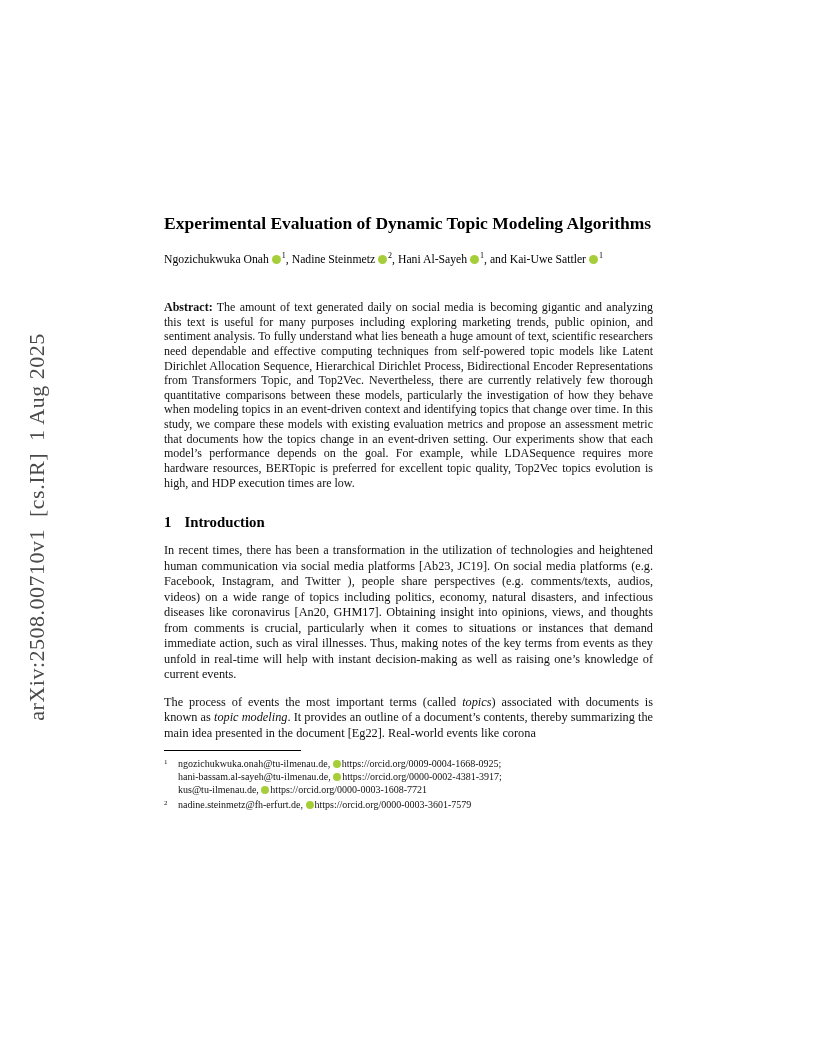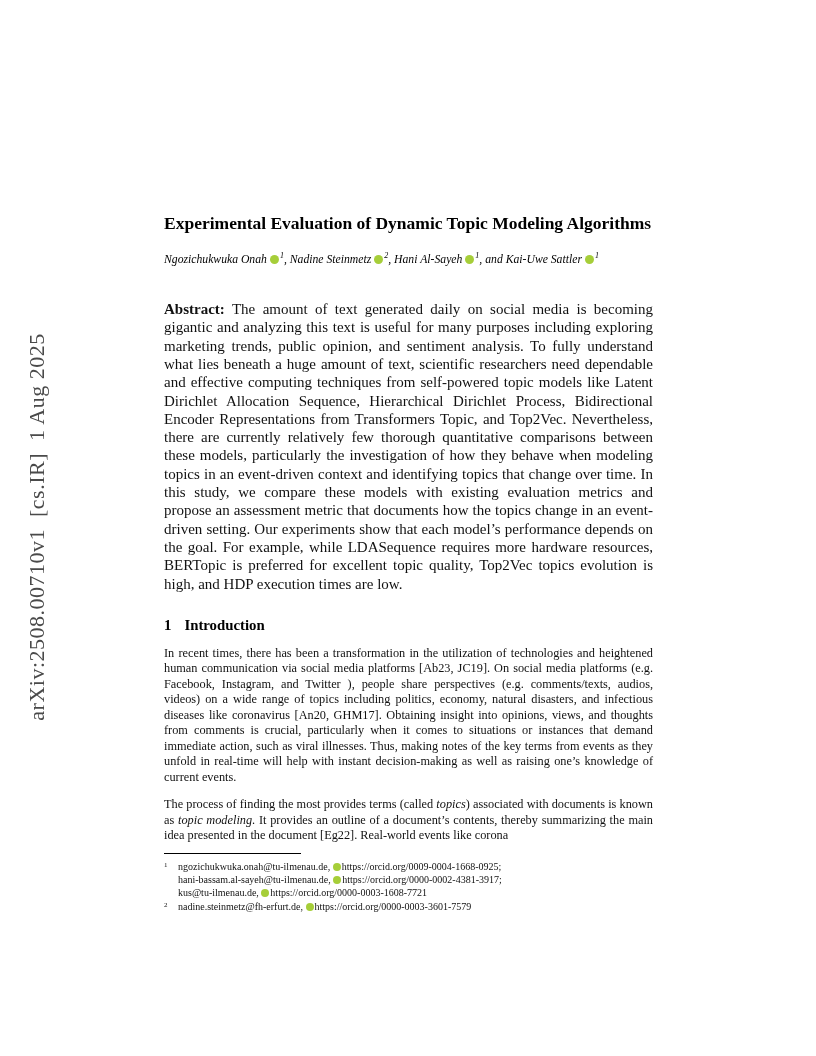--- a/index.html
+++ b/index.html
@@ -45,21 +45,20 @@
     font-weight: 700;
     line-height: 1.27;
     color: #000000;
   }
 
   .authors {
     margin-top: 17px;
     font-size: 11.7px;
     white-space: nowrap;
     color: #000000;
-    font-style: italic;
   }
   .author-sup { font-size: 8px; vertical-align: super; }
 
   .orcid {
     display: inline-block;
     width: 9px;
     height: 9px;
     border-radius: 50%;
     background: #a6ce39;
     margin: 0 1px 0 3px;
@@ -67,21 +66,21 @@
   }
   .orcid.small {
     width: 8px;
     height: 8px;
     margin: 0 1px 0 0;
     vertical-align: -1px;
   }
 
   .abstract {
     margin-top: 34px;
-    font-size: 15px;
+    font-size: 12px;
     line-height: 1.22;
     text-align: justify;
   }
   .keywords {
     margin-top: 11px;
     font-size: 10.9px;
     line-height: 1.22;
     text-align: justify;
   }
   .block-label { font-weight: 700; }
@@ -141,21 +140,21 @@
       <span><span>Ngozichukwuka Onah</span><span class="orcid"></span><sup class="author-sup">1</sup><span>, </span></span><span><span>Nadine Steinmetz</span><span class="orcid"></span><sup class="author-sup">2</sup><span>, </span></span><span><span>Hani Al-Sayeh</span><span class="orcid"></span><sup class="author-sup">1</sup><span>, and </span></span><span><span>Kai-Uwe Sattler</span><span class="orcid"></span><sup class="author-sup">1</sup></span>
     </div>
 
     <p class="abstract"><span class="block-label">Abstract:</span> <span>The amount of text generated daily on social media is becoming gigantic and analyzing this text is useful for many purposes including exploring marketing trends, public opinion, and sentiment analysis. To fully understand what lies beneath a huge amount of text, scientific researchers need dependable and effective computing techniques from self-powered topic models like Latent Dirichlet Allocation Sequence, Hierarchical Dirichlet Process, Bidirectional Encoder Representations from Transformers Topic, and Top2Vec. Nevertheless, there are currently relatively few thorough quantitative comparisons between these models, particularly the investigation of how they behave when modeling topics in an event-driven context and identifying topics that change over time. In this study, we compare these models with existing evaluation metrics and propose an assessment metric that documents how the topics change in an event-driven setting. Our experiments show that each model’s performance depends on the goal. For example, while LDASequence requires more hardware resources, BERTopic is preferred for excellent topic quality, Top2Vec topics evolution is high, and HDP execution times are low.</span></p>
 
 
     <h2 class="section-heading"><span class="section-number">1</span><span>Introduction</span></h2>
 
     <p class="body-para">In recent times, there has been a transformation in the utilization of technologies and heightened human communication via social media platforms [Ab23, JC19]. On social media platforms (e.g. Facebook, Instagram, and Twitter ), people share perspectives (e.g. comments/texts, audios, videos) on a wide range of topics including politics, economy, natural disasters, and infectious diseases like coronavirus [An20, GHM17]. Obtaining insight into opinions, views, and thoughts from comments is crucial, particularly when it comes to situations or instances that demand immediate action, such as viral illnesses. Thus, making notes of the key terms from events as they unfold in real-time will help with instant decision-making as well as raising one’s knowledge of current events.</p>
 
-    <p class="body-para"><span>The process of finding the most provides terms (called </span><i>topics</i><span>) associated with documents is known as </span><i>topic modeling</i><span>. It provides an outline of a document’s contents, thereby summarizing the main idea presented in the document [Eg22]. Real-world events like corona</span></p>
+    <p class="body-para"><span>The process of events the most important terms (called </span><i>topics</i><span>) associated with documents is known as </span><i>topic modeling</i><span>. It provides an outline of a document’s contents, thereby summarizing the main idea presented in the document [Eg22]. Real-world events like corona</span></p>
 
     <div class="footnotes">
       <div class="fn-rule"></div>
 
       <div class="footnote">
         <span class="fn-marker">1</span>
         <div class="fn-body">
           <div><span>ngozichukwuka.onah@tu-ilmenau.de, </span><span class="orcid small"></span><span>https://orcid.org/0009-0004-1668-0925;</span></div>
           <div><span>hani-bassam.al-sayeh@tu-ilmenau.de, </span><span class="orcid small"></span><span>https://orcid.org/0000-0002-4381-3917;</span></div>
           <div><span>kus@tu-ilmenau.de, </span><span class="orcid small"></span><span>https://orcid.org/0000-0003-1608-7721</span></div>

